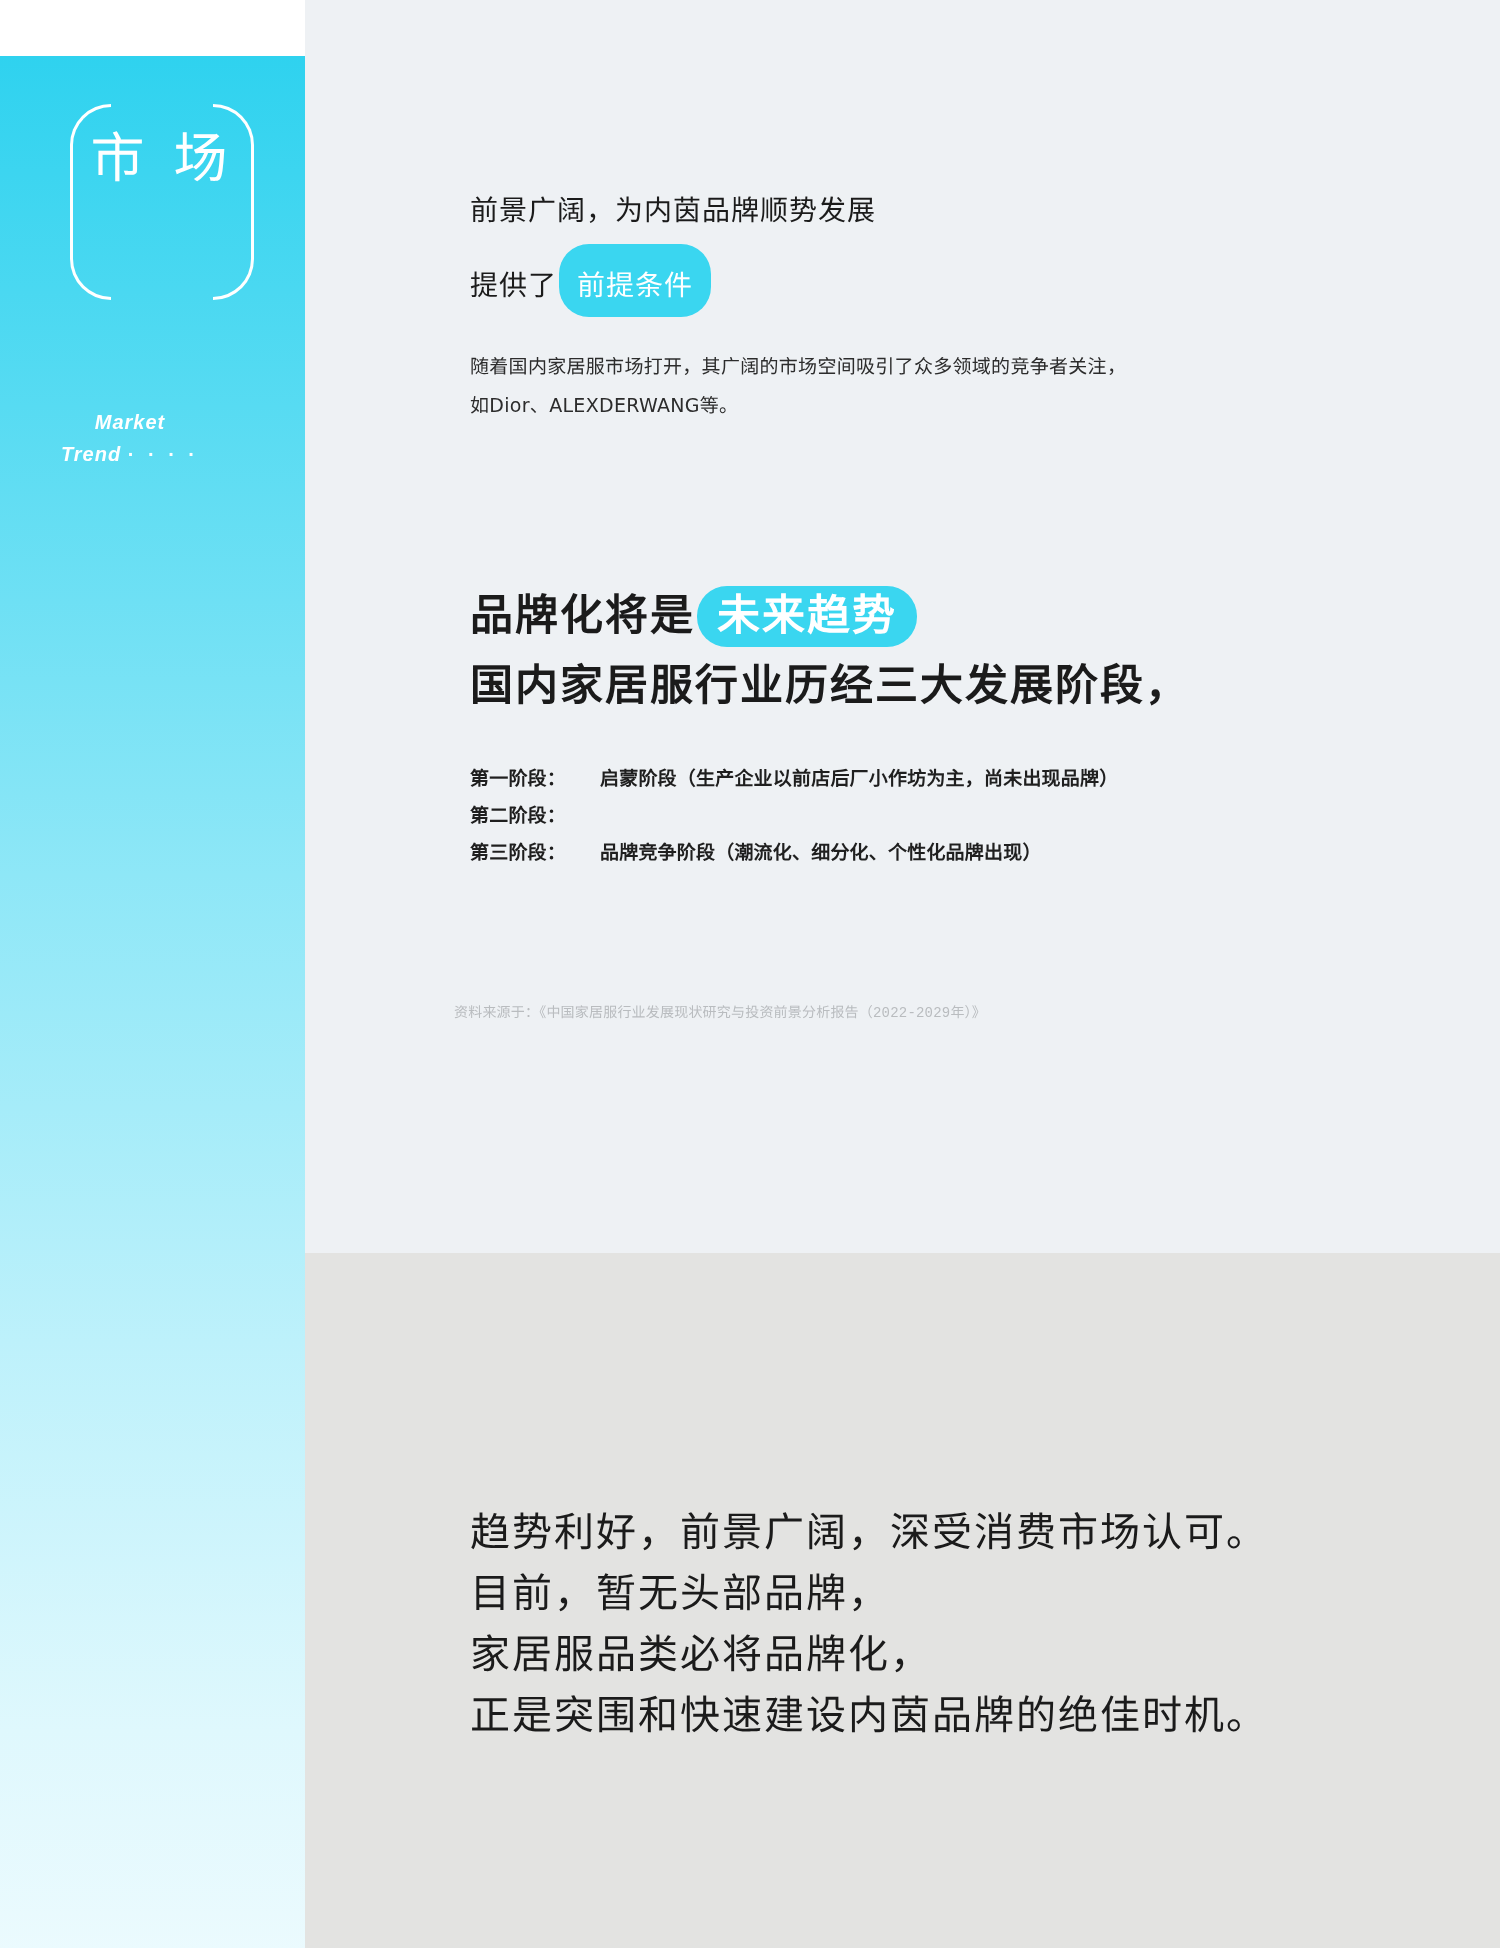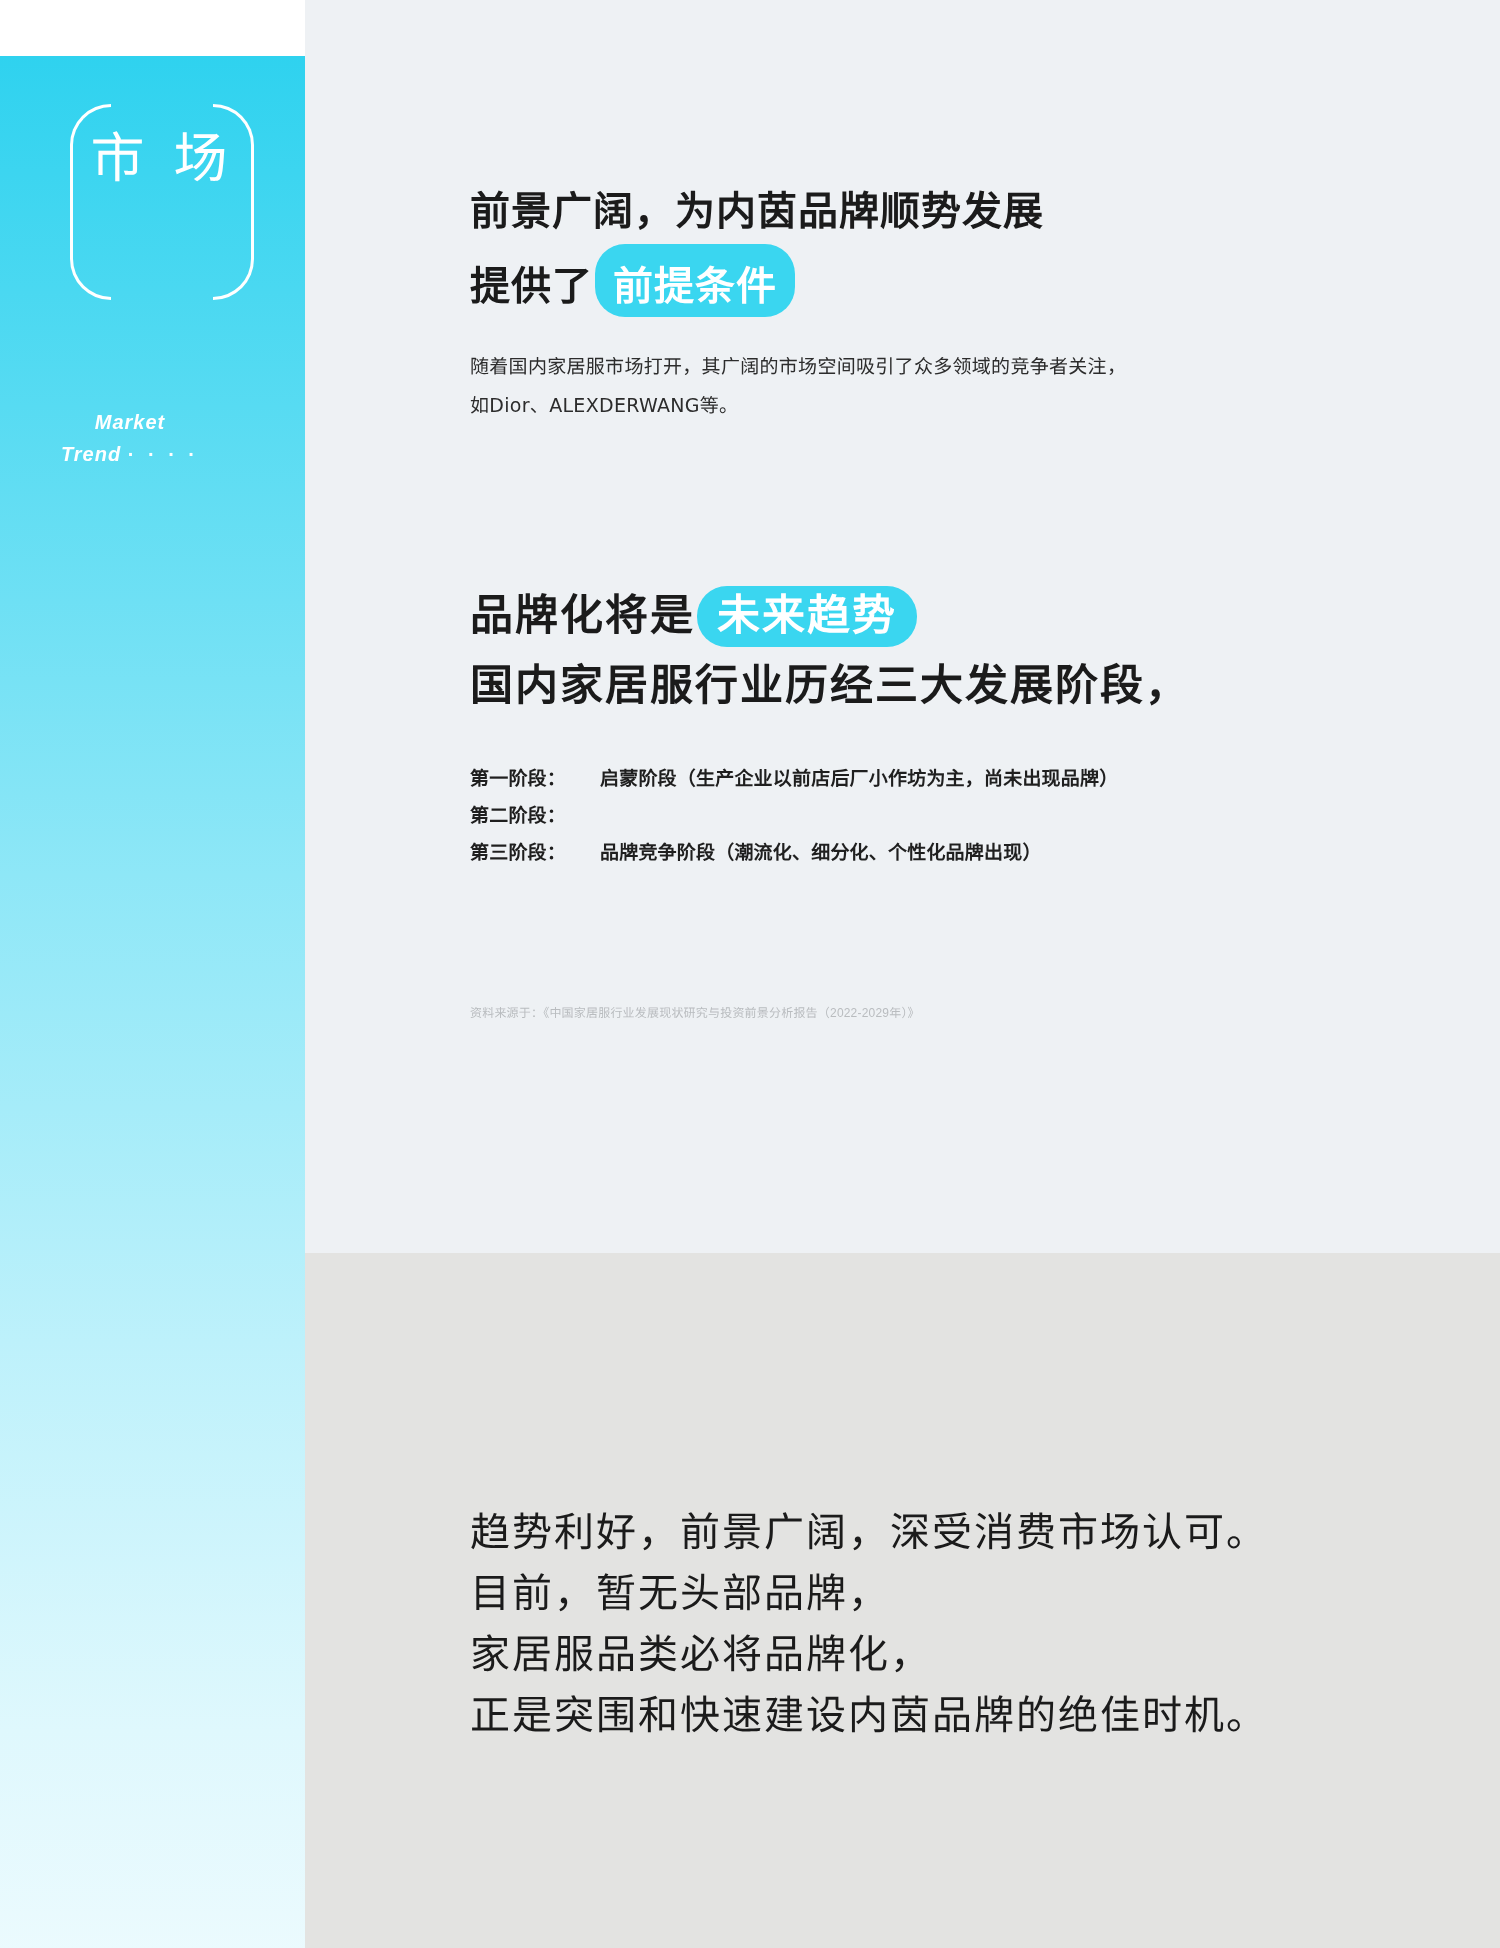--- a/index.html
+++ b/index.html
@@ -111,23 +111,23 @@
   .block {
     position: absolute;
     left: 470px;
     width: 940px;
   }
   .block-1 { top: 178px; }
   .block-2 { top: 580px; }
 
   .headline {
     color: #1b1b1b;
-    font-size: 40px;
+    font-size: 28px;
     line-height: 66px;
-    font-weight: 700;
+    font-weight: 400;
     letter-spacing: 1px;
     font-family: "DejaVu Sans", "Liberation Sans", sans-serif;
   }
   .headline.bigger {
     font-size: 43px;
     font-weight: 700;
     line-height: 70px;
     letter-spacing: 2px;
   }
   .hl {
@@ -172,28 +172,28 @@
   .stage-desc {
     flex: 1 1 auto;
   }
   .stage-desc .indent {
     display: block;
     padding-left: 118px;
   }
 
   .source-note {
     position: absolute;
-    left: 470px;
+    left: 454px;
     top: 1005px;
     width: 800px;
-    font-size: 12px;
+    font-size: 14px;
     line-height: 16px;
     color: #b9bcbf;
     letter-spacing: 0.2px;
-    font-family: Liberation Sans, sans-serif;
+    font-family: Liberation Mono, monospace;
   }
 
   
   .conclusion {
     position: absolute;
     left: 470px;
     top: 1502px;
     width: 960px;
     color: #1b1b1b;
     font-size: 40px;

